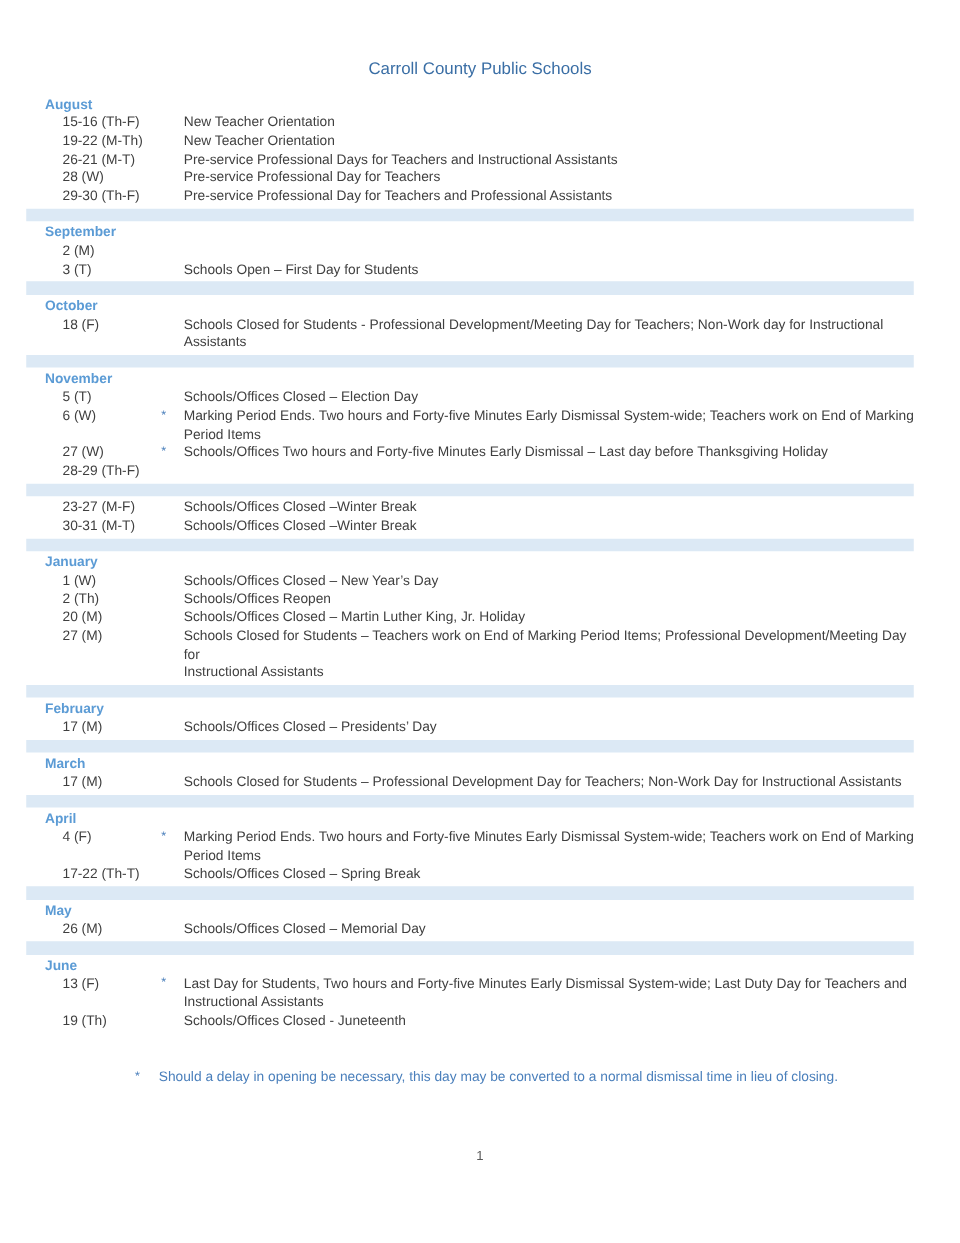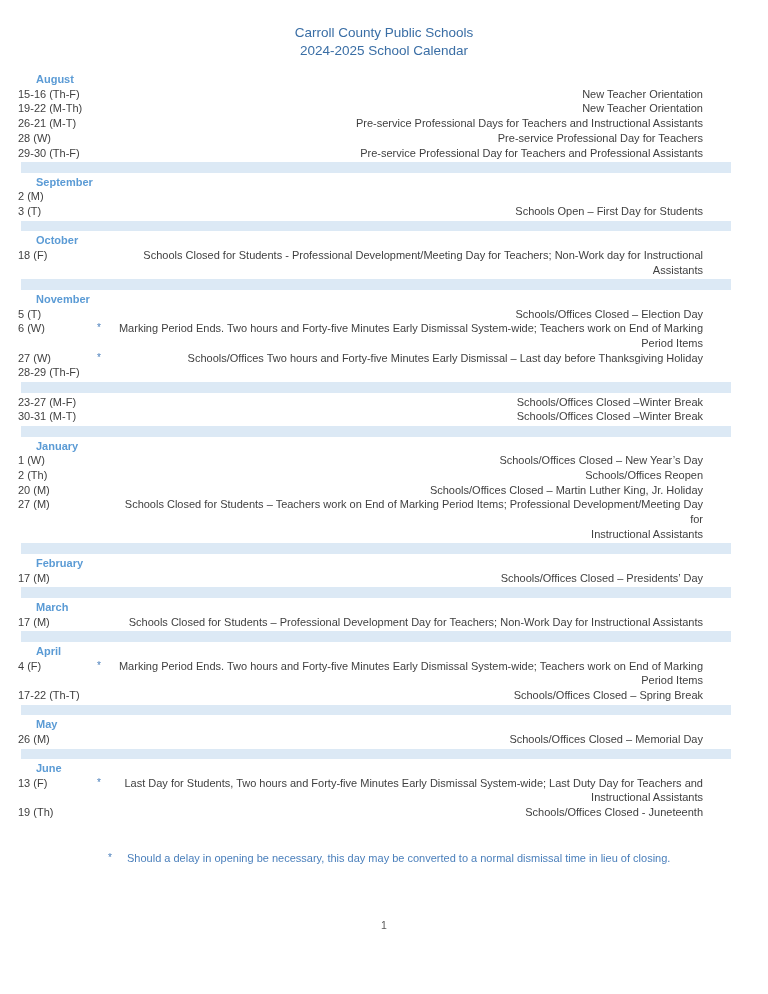--- a/index.html
+++ b/index.html
@@ -11,59 +11,58 @@
     color: #3F3F3F;
     overflow: hidden;
   }
   .page {
     position: relative;
     width: 768px;
     height: 994px;
     background: #ffffff;
   }
   .doc-title {
-    padding-top: 24px;
+    padding-top: 46px;
     text-align: center;
     color: #3A6EA5;
     font-size: 13.5px;
     line-height: 17.5px;
     font-weight: 400;
   }
   .content {
     margin-top: 13px;
     font-size: 11px;
     line-height: 14.7px;
   }
   .month-header {
     margin-left: 36px;
     color: #5B9BD5;
     font-weight: bold;
   }
   .event-row {
     display: flex;
     align-items: flex-start;
-    margin-left: 18px;
+    margin-left: 50px;
   }
   .event-date {
     flex: none;
     width: 79px;
     color: #3F3F3F;
   }
   .event-star {
     flex: none;
     width: 18px;
     color: #4A7FBB;
     font-size: 10px;
   }
   .event-desc {
     flex: none;
     width: 588px;
     white-space: pre-wrap;
     color: #3F3F3F;
-    text-align: right;
   }
   .band {
     height: 10.5px;
     width: 710px;
     margin: 2px 0 2px 21px;
     background: #DCE9F5;
   }
   .footnote {
     display: flex;
     margin-top: 31px;
@@ -86,21 +85,20 @@
     font-size: 10.5px;
     color: #595959;
   }
 </style>
 </head>
 <body>
 
 <div class="page">
   <div class="doc-title">
     <div>Carroll County Public Schools</div>
-    <div>2024-2025 School Calendar</div>
   </div>
 
   <div class="content" id="months-container">
       <div class="month-section">
         <div class="month-header">August</div>
         <div class="event-row">
           <span class="event-date">15-16 (Th-F)</span>
           <span class="event-star"></span>
           <span class="event-desc">New Teacher Orientation</span>
         </div>

